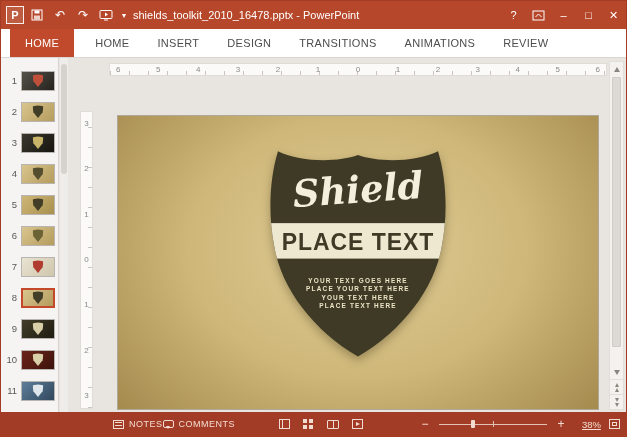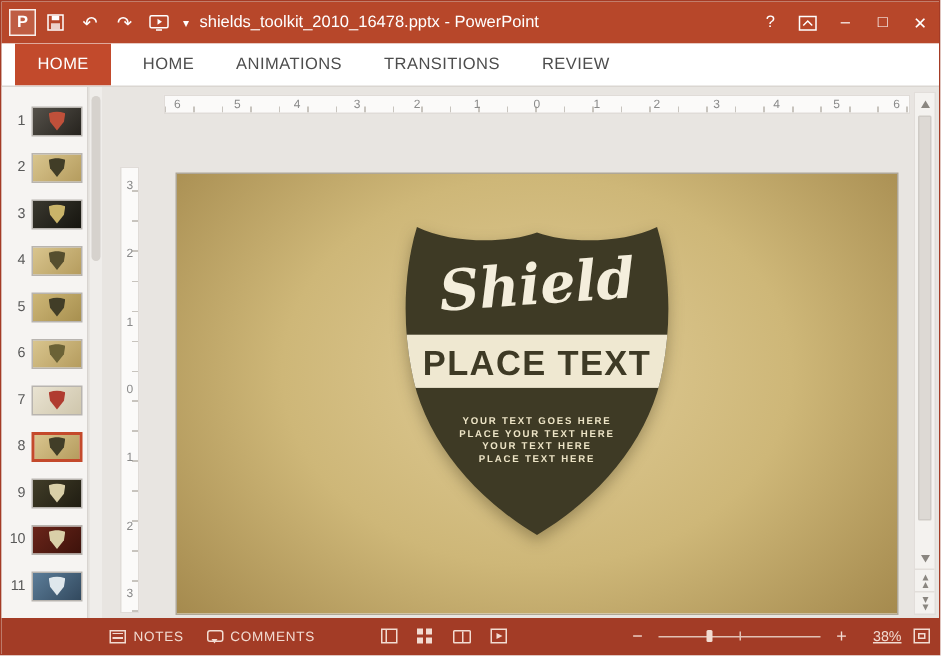--- a/index.html
+++ b/index.html
@@ -126,21 +126,21 @@
   .dbl .tri { border-left-width:2.5px; border-right-width:2.5px; }
   .dbl .tri.up { border-bottom-width:4px; }
   .dbl .tri.down { border-top-width:4px; }
 
   
   .statusbar {
     position:absolute; left:0; right:0; bottom:0; height:24px;
     background:var(--statusbar_red,#A33C26); color:#F2DCD2;
     display:flex; align-items:center; font-size:9px;
   }
-  .sb-left { display:flex; gap:15px; margin-left:72px;align-items:center; }
+  .sb-left { display:flex; margin-left:112px;align-items:center; }
   .sb-item { display:flex; align-items:center; gap:5px; letter-spacing:.5px; }
   .sb-views { display:flex; gap:13px; margin-left:44px; align-items:center; }
   .sb-zoom { margin-left:auto; margin-right:6px; display:flex; align-items:center; gap:8px; }
   .zoom-btn { font-size:12px; width:12px; text-align:center; line-height:1; }
   .zoom-slider { width:108px; height:10px; position:relative; }
   .ztrack { position:absolute; left:0; right:0; top:4.5px; height:1px; background:#E2C2B5; }
   .ztick { position:absolute; left:50%; top:2px; width:1px; height:6px; background:#E2C2B5; }
   .zhandle { position:absolute; left:30%; top:1px; width:4px; height:8px; background:#F2DCD2; border-radius:1px; }
   .zoom-pct { min-width:26px; text-align:right; font-size:9.5px;text-decoration:underline; }
 
@@ -209,25 +209,27 @@
       <div class="win-btn">□</div>
       <div class="win-btn">✕</div>
     </div>
   </div>
 
   <div class="ribbonrow">
     <div class="file-tab">HOME</div>
     <div class="tabs">
   <div class="rtab">HOME</div>
 
-
+  <div class="rtab">INSERT</div>
+
+  <div class="rtab">DESIGN</div>
+
+  <div class="rtab">TRANSITIONS</div>
 
   <div class="rtab">ANIMATIONS</div>
-
-  <div class="rtab">TRANSITIONS</div>
 
 
   <div class="rtab">REVIEW</div>
 </div>
   </div>
 
   <div class="workarea"></div>
 
   <div class="thumbpanel">
   <div class="slide-row">

